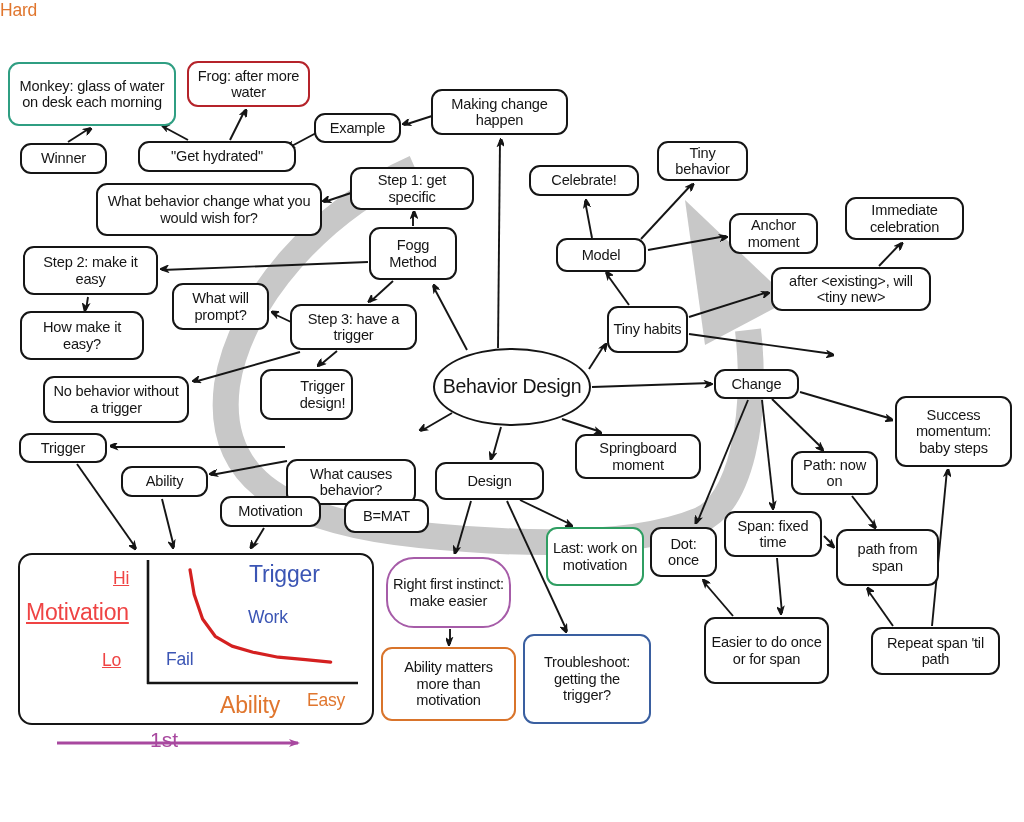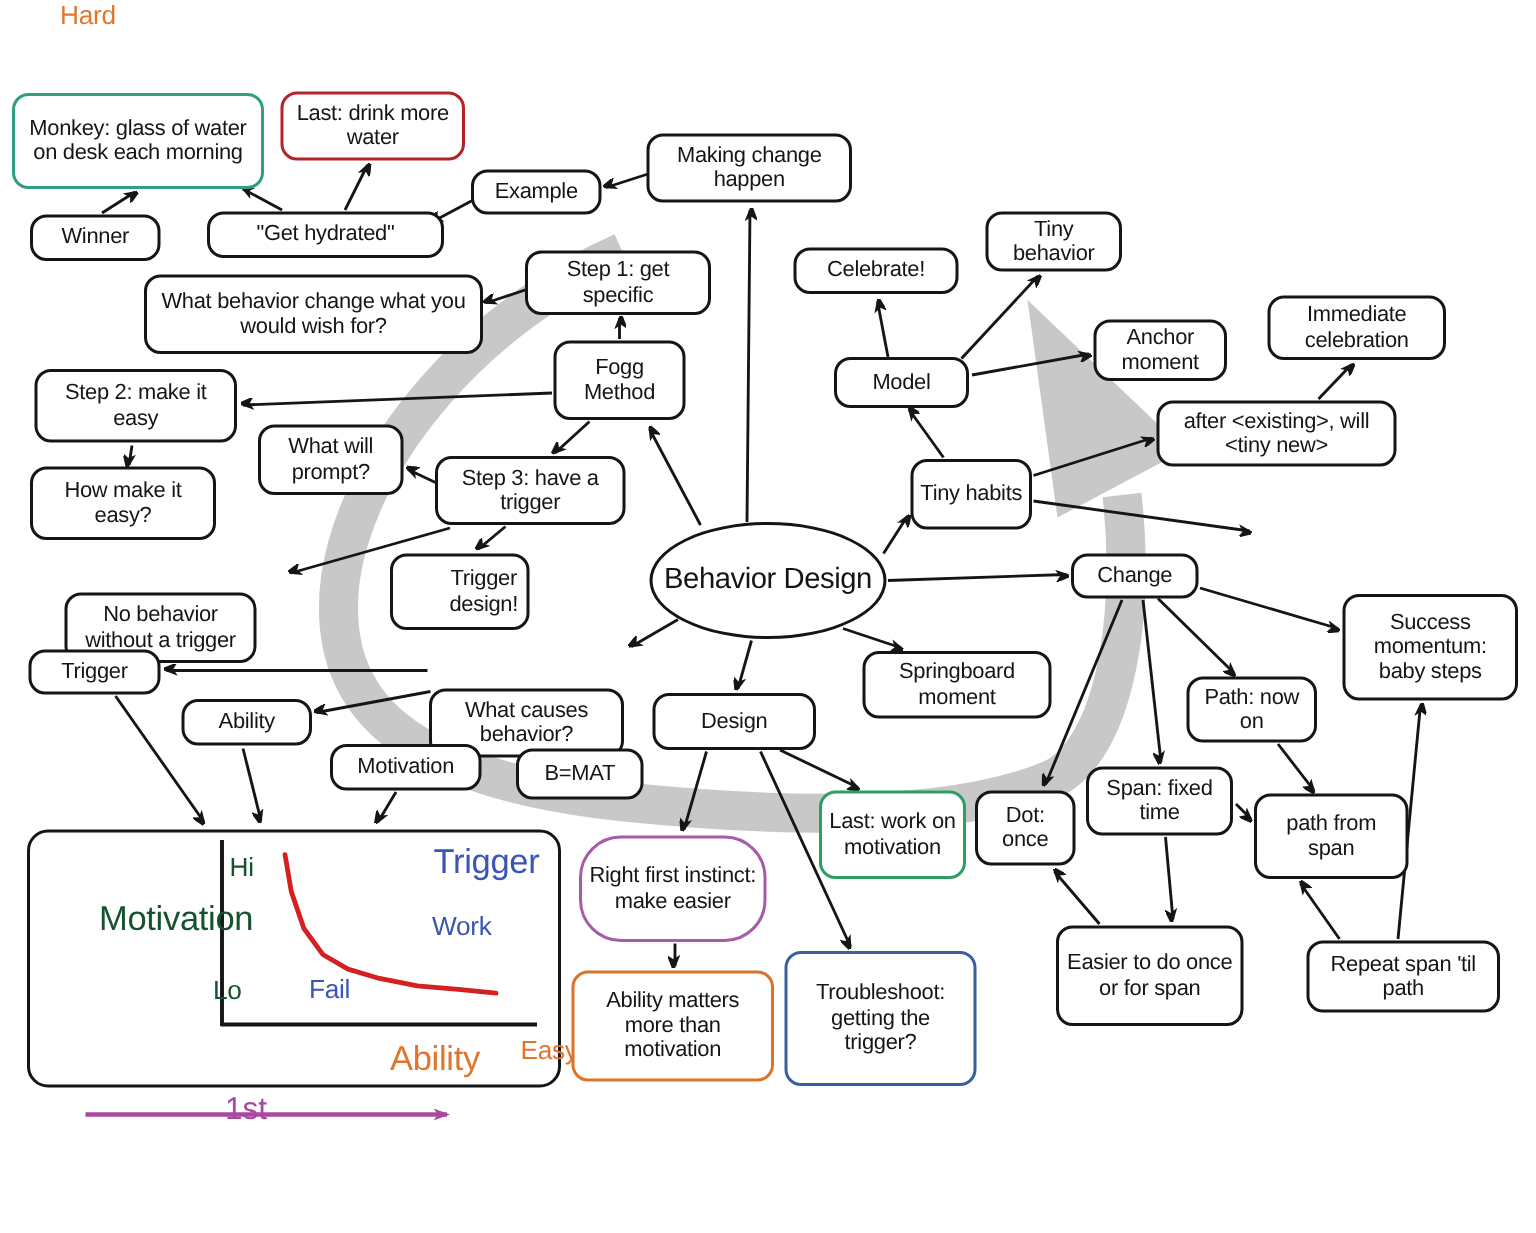--- a/index.html
+++ b/index.html
@@ -15,22 +15,22 @@
     border:2.4px solid #151515;border-radius:11px;
     font-size:14.6px;line-height:1.12;padding:1px 4px;box-sizing:border-box;
     letter-spacing:-0.2px;
   }
   .node.ellipse{border-radius:50%;font-size:19.5px;letter-spacing:-0.3px;}
   .chart-frame{
     position:absolute;left:18px;top:553px;width:356px;height:172px;
     border:2.6px solid #151515;border-radius:14px;background:transparent;
     box-sizing:border-box;
   }
-  .chart-label{position:absolute;white-space:nowrap;letter-spacing:-0.2px;padding-left:40px;}
-  .lbl-green{color:#14532d;}
+  .chart-label{position:absolute;white-space:nowrap;letter-spacing:-0.2px;}
+  .lbl-green{color:#ef4444;text-decoration:underline;}
   .lbl-blue{color:#3b55b4;}
   .lbl-orange{color:#e0762e;}
   .big{font-size:23px;}
   .mid{font-size:17.5px;}
   #lbl-hi{left:113px;top:568px;font-size:17.5px;}
   #lbl-motivation{left:26px;top:599px;}
   #lbl-lo{left:102px;top:650px;font-size:17.5px;}
   #lbl-trigger{left:249px;top:561px;}
   #lbl-work{left:248px;top:607px;}
   #lbl-fail{left:166px;top:649px;}
@@ -127,33 +127,33 @@
   <span id="lbl-trigger" class="chart-label lbl-blue big">Trigger</span>
   <span id="lbl-work" class="chart-label lbl-blue mid">Work</span>
   <span id="lbl-fail" class="chart-label lbl-blue mid">Fail</span>
   <span id="lbl-hard" class="chart-label lbl-orange mid">Hard</span>
   <span id="lbl-ability" class="chart-label lbl-orange big">Ability</span>
   <span id="lbl-easy" class="chart-label lbl-orange mid">Easy</span>
 
   <span id="lbl-first">1st</span>
 
 <div class="node" style="left: 8px; top: 62px; width: 168px; height: 64px; border-color: rgb(47, 158, 130);">Monkey: glass of water on desk each morning</div>
-    <div class="node" style="left: 187px; top: 61px; width: 123px; height: 46px; border-color: rgb(181, 35, 42);">Last: drink more water</div>
+    <div class="node" style="left: 187px; top: 61px; width: 123px; height: 46px; border-color: rgb(181, 35, 42);">Frog: after more water</div>
     <div class="node" style="left: 314px; top: 113px; width: 87px; height: 30px;">Example</div>
     <div class="node" style="left: 431px; top: 89px; width: 137px; height: 46px;">Making change happen</div>
     <div class="node" style="left: 20px; top: 143px; width: 87px; height: 31px;">Winner</div>
     <div class="node" style="left: 138px; top: 141px; width: 158px; height: 31px;">"Get hydrated"</div>
     <div class="node" style="left: 96px; top: 183px; width: 226px; height: 53px;">What behavior change what you would wish for?</div>
     <div class="node" style="left: 350px; top: 167px; width: 124px; height: 43px;">Step 1: get specific</div>
     <div class="node" style="left: 369px; top: 227px; width: 88px; height: 53px;">Fogg Method</div>
     <div class="node" style="left: 23px; top: 246px; width: 135px; height: 49px;">Step 2: make it easy</div>
     <div class="node" style="left: 172px; top: 283px; width: 97px; height: 47px;">What will prompt?</div>
     <div class="node" style="left: 290px; top: 304px; width: 127px; height: 46px;">Step 3: have a trigger</div>
     <div class="node" style="left: 20px; top: 311px; width: 124px; height: 49px;">How make it easy?</div>
-    <div class="node" style="left: 43px; top: 376px; width: 128px; height: 47px; margin-top: 19px;">No behavior without a trigger</div>
+    <div class="node" style="left: 43px; top: 376px; width: 146px; height: 47px;">No behavior without a trigger</div>
     <div class="node" style="left: 260px; top: 369px; width: 93px; height: 51px; padding-left: 36px;">Trigger design!</div>
     <div class="node ellipse" style="left: 433px; top: 348px; width: 158px; height: 78px;">Behavior Design</div>
     <div class="node" style="left: 19px; top: 433px; width: 88px; height: 30px;">Trigger</div>
     <div class="node" style="left: 286px; top: 431px; width: 130px; height: 46px; margin-top: 28px;">What causes behavior?</div>
     <div class="node" style="left: 121px; top: 466px; width: 87px; height: 31px;">Ability</div>
     <div class="node" style="left: 220px; top: 496px; width: 101px; height: 31px;">Motivation</div>
     <div class="node" style="left: 344px; top: 499px; width: 85px; height: 34px;">B=MAT</div>
     <div class="node" style="left: 435px; top: 462px; width: 109px; height: 38px;">Design</div>
     <div class="node" style="left: 575px; top: 434px; width: 126px; height: 45px;">Springboard moment</div>
     <div class="node" style="left: 529px; top: 165px; width: 110px; height: 31px;">Celebrate!</div>

